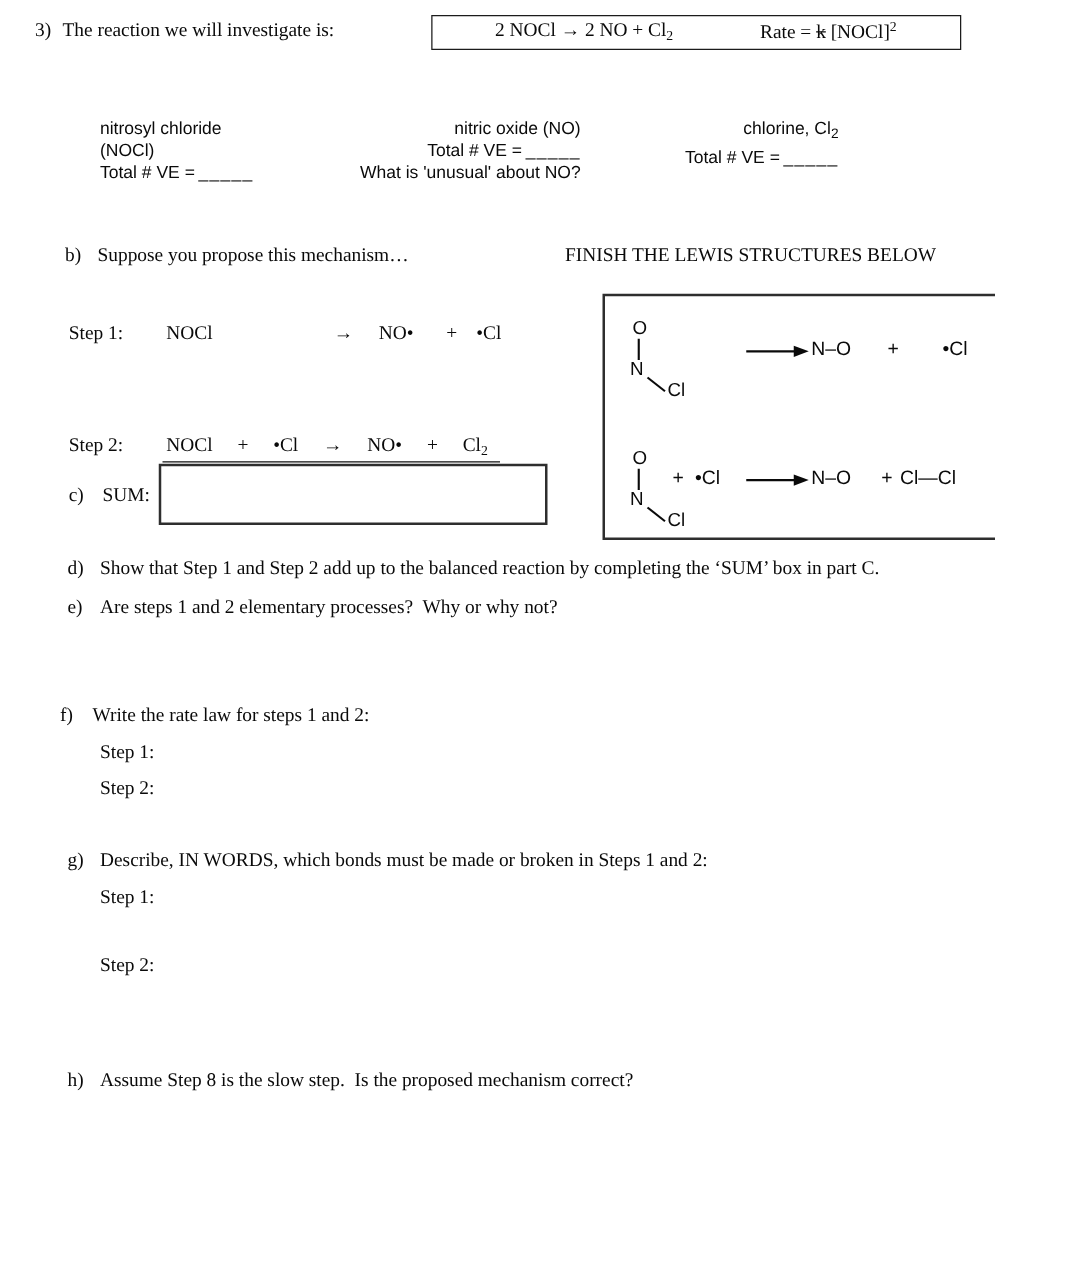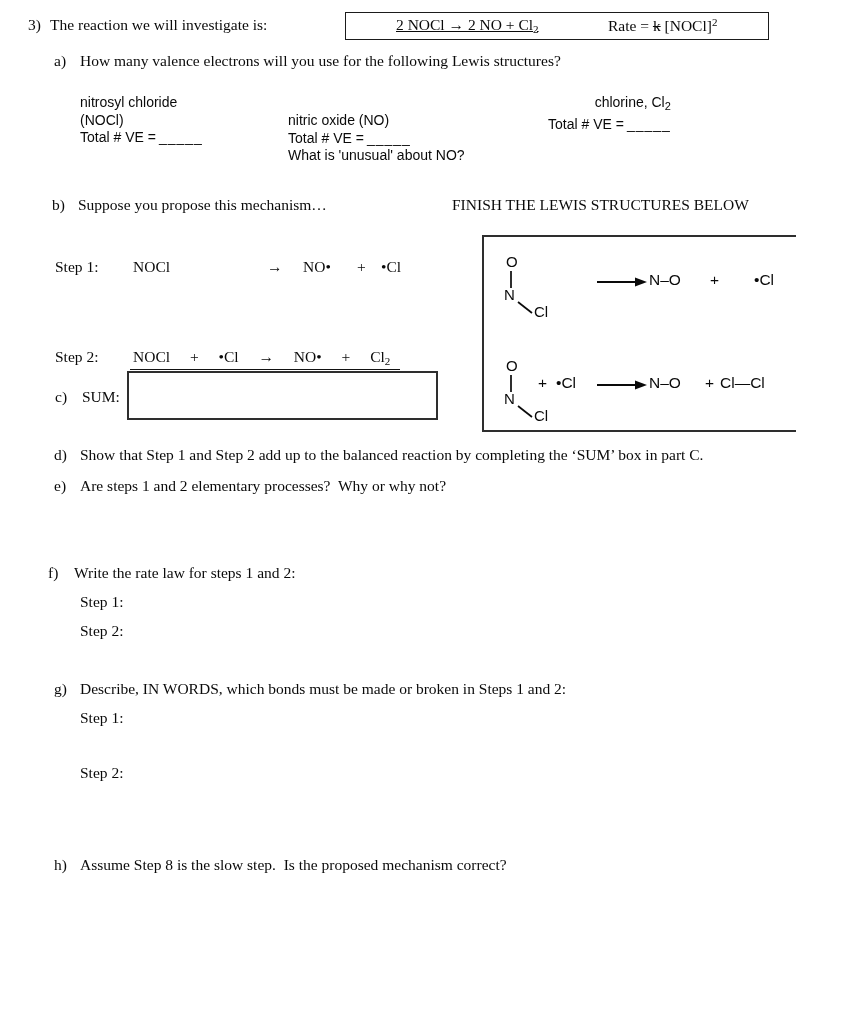--- a/index.html
+++ b/index.html
@@ -16,28 +16,28 @@
   sub { font-size:11px; vertical-align:-3px; }
   sup { font-size:11px; vertical-align:5px; }
   .struck { text-decoration:line-through; }
 
   
   #q3-row { left:28px; top:16px; }
   #reaction-box {
     left:345px; top:12px; width:424px; height:28px;
     border:1.5px solid #1b1b1b; box-sizing:border-box;
   }
-  #reaction-box .eq { position:absolute; left:50px; top:3px;text-decoration:underline; }
+  #reaction-box .eq { position:absolute; left:50px; top:3px; }
   #reaction-box .rate { position:absolute; left:262px; top:3px; }
 
   
   #parta-row { left:54px; top:52px; }
   .col { line-height:17.5px; font-size:14px; }
   #col-nocl { left:80px; top:94px; }
-  #col-no   { left:288px; top:112px; }
+  #col-no   { left:288px; top:94px;text-align:right; }
   #col-cl2  { left:548px; top:94px;text-align:right; }
   .blank { margin-left:3px; letter-spacing:1px; }
 
   
   #partb-row { left:52px; top:196px; }
   #finish-heading { left:452px; top:196px; }
 
   
   #step1-row { left:55px; top:258px; width:420px; height:22px; }
   #step1-row span { position:absolute; white-space:nowrap; }
@@ -101,23 +101,20 @@
 
   <div class="abs" id="q3-row">
     <span class="ltr-sm">3)</span><span class="txt">The reaction we will investigate is:</span>
   </div>
 
   <div class="abs" id="reaction-box">
     <span class="eq"><span>2 NOCl → 2 NO + Cl</span><sub>2</sub></span>
     <span class="rate"><span class="txt">Rate = </span><span class="struck">k</span><span class="txt"> [NOCl]</span><sup>2</sup></span>
   </div>
 
-  <div class="abs" id="parta-row">
-    <span class="ltr">a)</span><span class="txt">How many valence electrons will you use for the following Lewis structures?</span>
-  </div>
 
   <div class="abs col sans" id="col-nocl">
     <div>nitrosyl chloride</div>
     <div>(NOCl)</div>
     <div><span>Total # VE =</span><span class="blank">_____</span></div>
   </div>
 
   <div class="abs col sans" id="col-no">
     <div>nitric oxide (NO)</div>
     <div><span>Total # VE =</span><span class="blank">_____</span></div>

